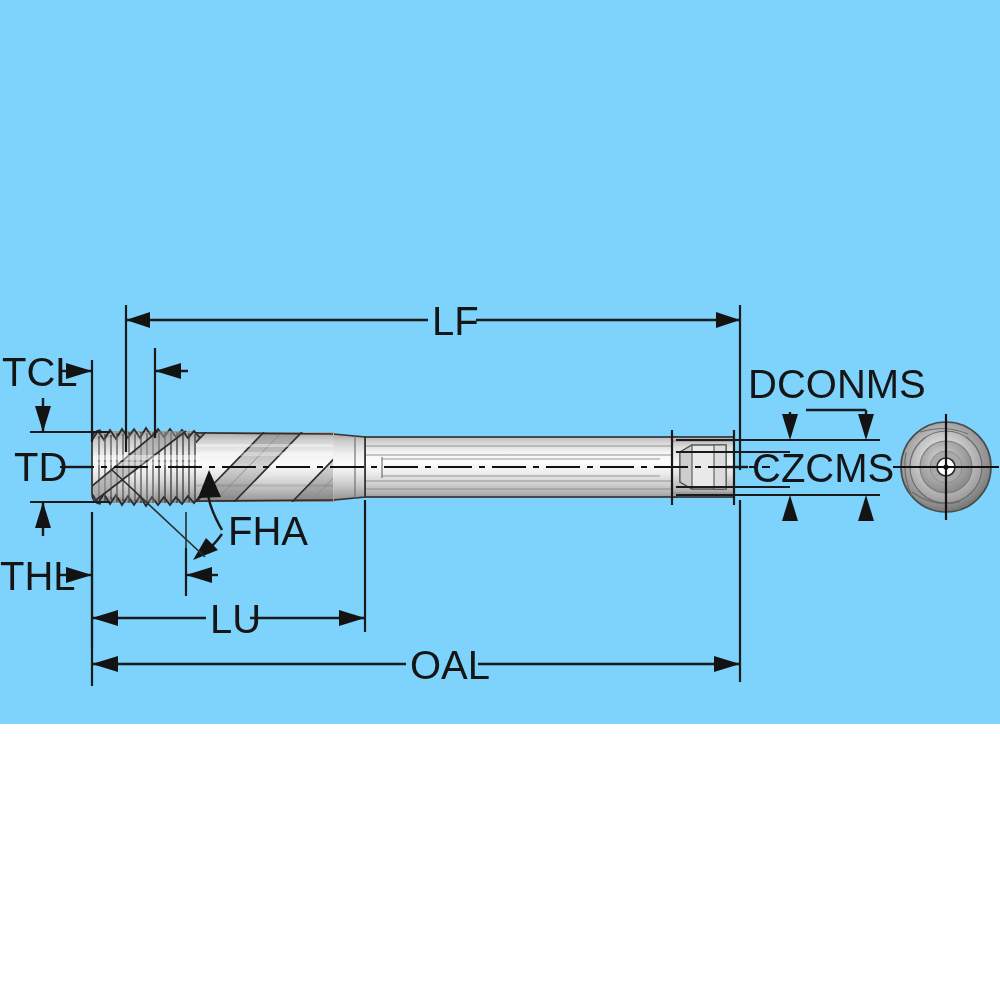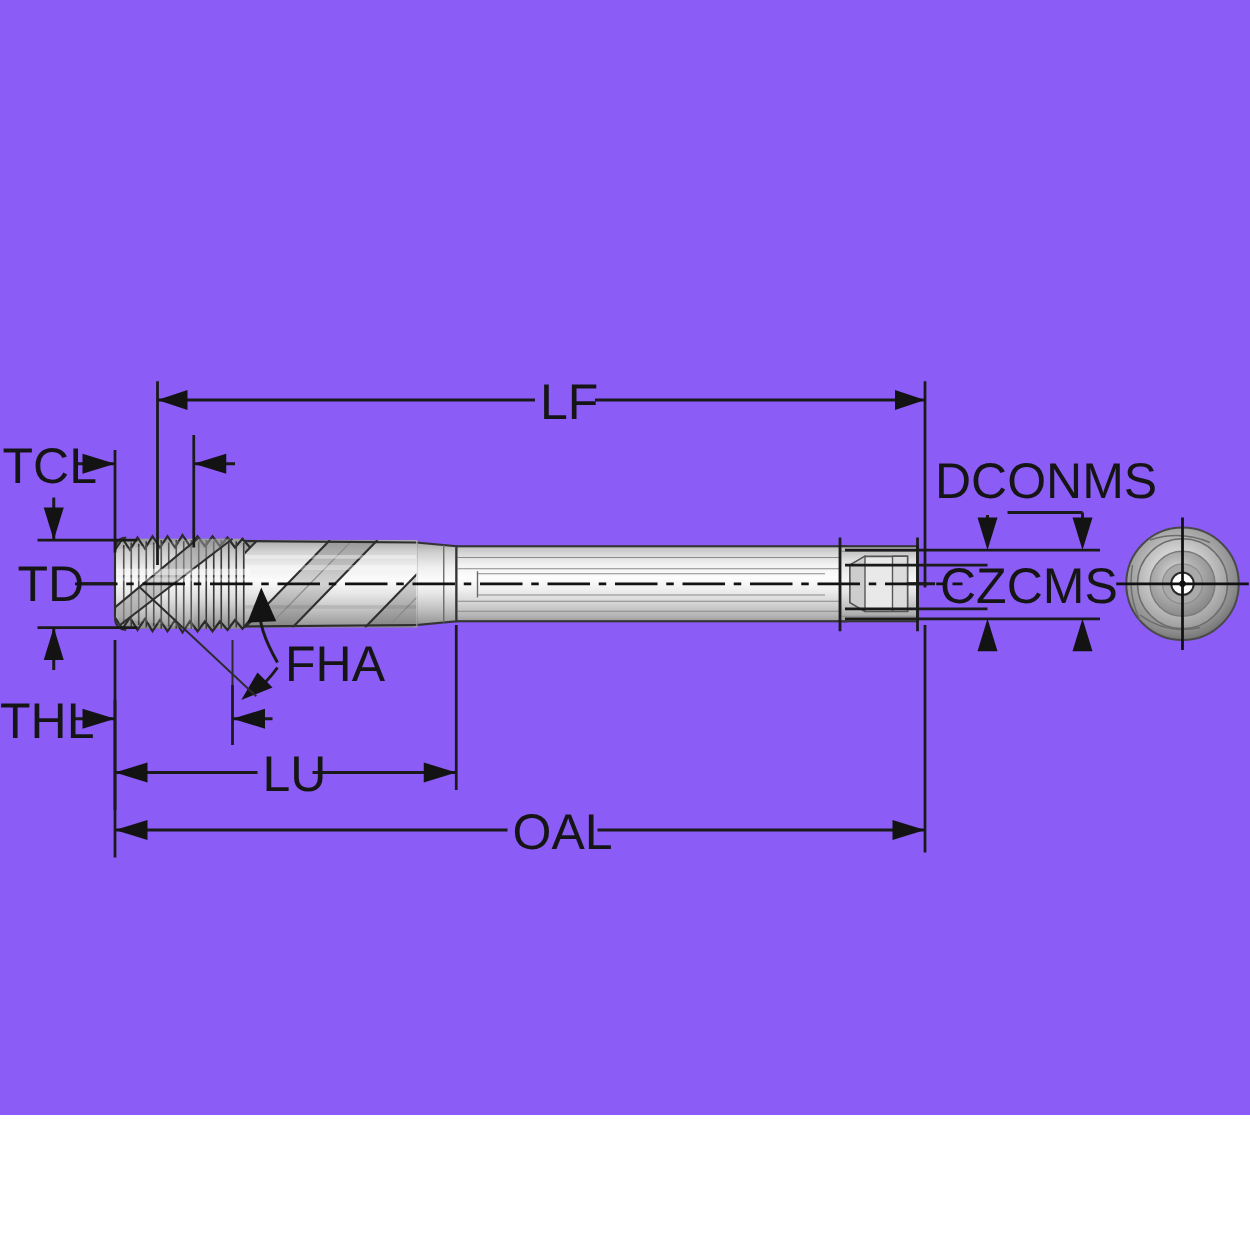--- a/index.html
+++ b/index.html
@@ -6,22 +6,22 @@
     margin: 0;
     padding: 0;
     background: #ffffff;
   }
   body {
     font-family: "Liberation Sans", sans-serif;
   }
   #page {
     position: relative;
     width: 1000px;
-    height: 892px;
-    background: #8b5cf6;
+    height: 724px;
+    background: #7dd3fc;
     overflow: hidden;
     text-decoration: underline;
   }
   #drawing {
     position: absolute;
     left: 0;
     top: 0;
     width: 1000px;
     height: 1000px;
   }

